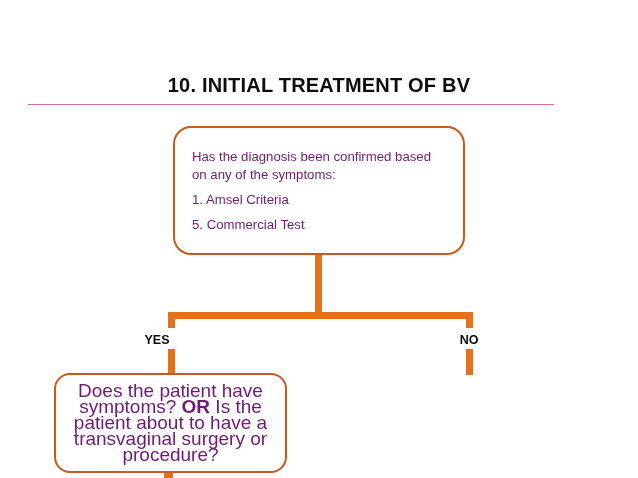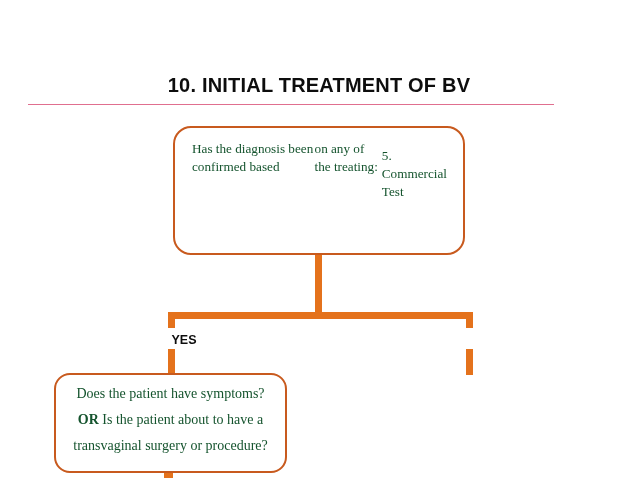--- a/index.html
+++ b/index.html
@@ -52,25 +52,24 @@
     background: #fa7268;
   }
 
   
   .flow-box {
     position: absolute;
     box-sizing: border-box;
     border: 2.5px solid #c85a1e;
     border-radius: 16px;
     background: #ffffff;
-    color: #14532d;
+    color: #701a75;
     display: flex;
-    flex-direction: row;
+    flex-direction: column;
     justify-content: center;
-    font-family: Liberation Serif, serif;
   }
   #box-diagnosis {
     left: 173px;
     top: 82px;
     width: 292px;
     height: 129px;
     padding: 12px 16px 12px 17px;
     border-radius: 18px;
   }
   #box-diagnosis .q-line {
@@ -85,22 +84,22 @@
     margin-top: 7px;
   }
 
   #box-symptoms {
     left: 54px;
     top: 329px;
     width: 233px;
     height: 100px;
     padding: 6px 12px;
     text-align: center;
-    font-size: 14px;
-    line-height: 26px;
+    font-size: 19px;
+    line-height: 16px;
   }
   #box-symptoms b { font-weight: bold; }
 
   #box-test {
     left: 353px;
     top: 329px;
     width: 231px;
     height: 100px;
     background: #fce3d1;
     text-align: center;
@@ -179,52 +178,54 @@
   
   .branch-label {
     position: absolute;
     font-size: 12.5px;
     font-weight: bold;
     color: #0d0d0d;
     text-align: center;
     line-height: 16px;
   }
   #label-yes {
-    left: 144px;
+    left: 117px;
     top: 288px;
     width: 80px;
   }
   #label-no {
     left: 429px;
     top: 288px;
     width: 80px;
   }
 </style>
 </head>
 <body>
 
 <div id="slide">
 
   <div id="slide-title">10. INITIAL TREATMENT OF BV</div>
   <div id="title-rule"></div>
 
   <div id="box-diagnosis" class="flow-box">
     <div class="q-line">Has the diagnosis been confirmed based</div>
-    <div class="q-line">on any of the treating:</div>
+    <div class="q-line">on any of the symptoms:</div>
+    <div class="q-item">1. Amsel Criteria</div>
     <div class="q-item">5. Commercial Test</div>
   </div>
 
   <div id="conn-stem" class="conn"></div>
   <div id="conn-bar" class="conn"></div>
   <div id="conn-left-upper" class="conn"></div>
   <div id="conn-right-upper" class="conn"></div>
   <div id="conn-left-lower" class="conn"></div>
   <div id="conn-right-lower" class="conn"></div>
 
   <div id="label-yes" class="branch-label">YES</div>
+  <div id="label-no" class="branch-label">NO</div>
 
   <div id="box-symptoms" class="flow-box">
     <div><span>Does the patient have symptoms? </span><b>OR</b><span> Is the patient about to have a transvaginal surgery or procedure?</span></div>
   </div>
 
 
   <div id="conn-exit-shaft" class="conn"></div>
   <div id="conn-exit-head"></div>
 
   <div id="bottom-bar"></div>

